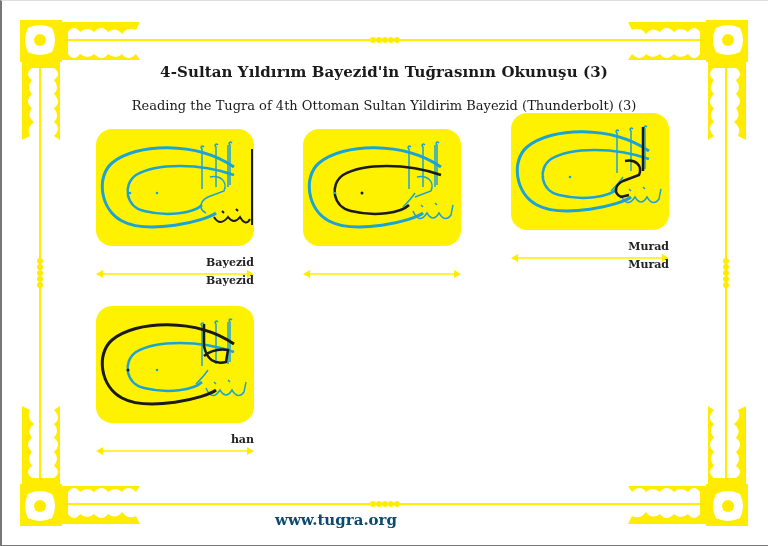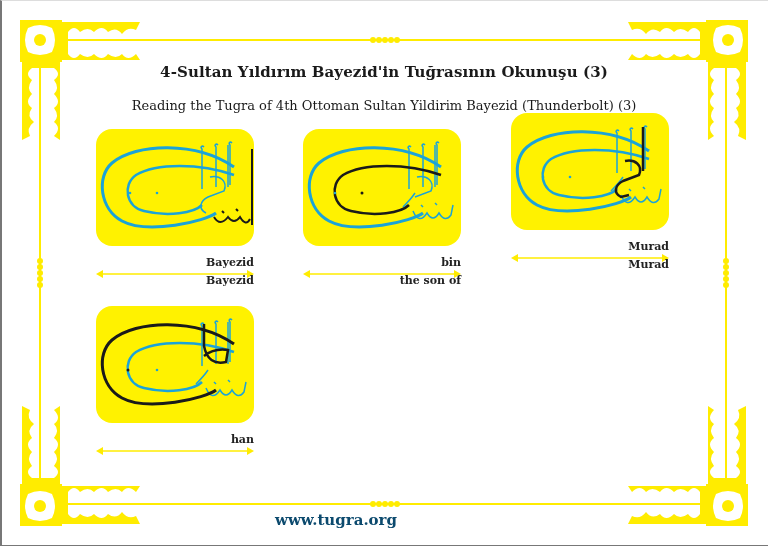--- a/index.html
+++ b/index.html
@@ -189,26 +189,24 @@
           <path d="M132,16 L132,58 M114,48 C124,46 132,52 128,62 L112,68"></path>
         </g>
       <g stroke="#1a1a1a">
           <use href="#inner-loop-path"></use>
         </g>
       <circle cx="32" cy="64" r="1.3" fill="#1ba3d8"></circle>
         <circle cx="59" cy="64" r="1.5" fill="#1a1a1a"></circle>
     </svg>
   </div>
   <div class="labels">
-    <div class="lbl-top">bin</div>
-    <svg class="arrow" viewBox="0 0 158 8">
-        <path d="M6,4 H152" stroke="#ffec00" stroke-width="1.5"></path>
-        <path d="M0,4 L7,0 L7,8 Z M158,4 L151,0 L151,8 Z" fill="#ffec00"></path>
-      </svg>
-    <div class="lbl-bot">the son of</div>
+    <svg class="arrow" viewBox="0 0 158 8">
+        <path d="M6,4 H152" stroke="#ffec00" stroke-width="1.5"></path>
+        <path d="M0,4 L7,0 L7,8 Z M158,4 L151,0 L151,8 Z" fill="#ffec00"></path>
+      </svg>
   </div>
 </div>
 
 <div class="item" style="left:511px; top:113px;">
   <div class="card">
     <svg width="158" height="117" viewBox="0 0 158 117">
       <g stroke="#1ba3d8">
           <use href="#outer-loop-path"></use>
           <use href="#inner-loop-path"></use>
           <use href="#stems-path"></use>

